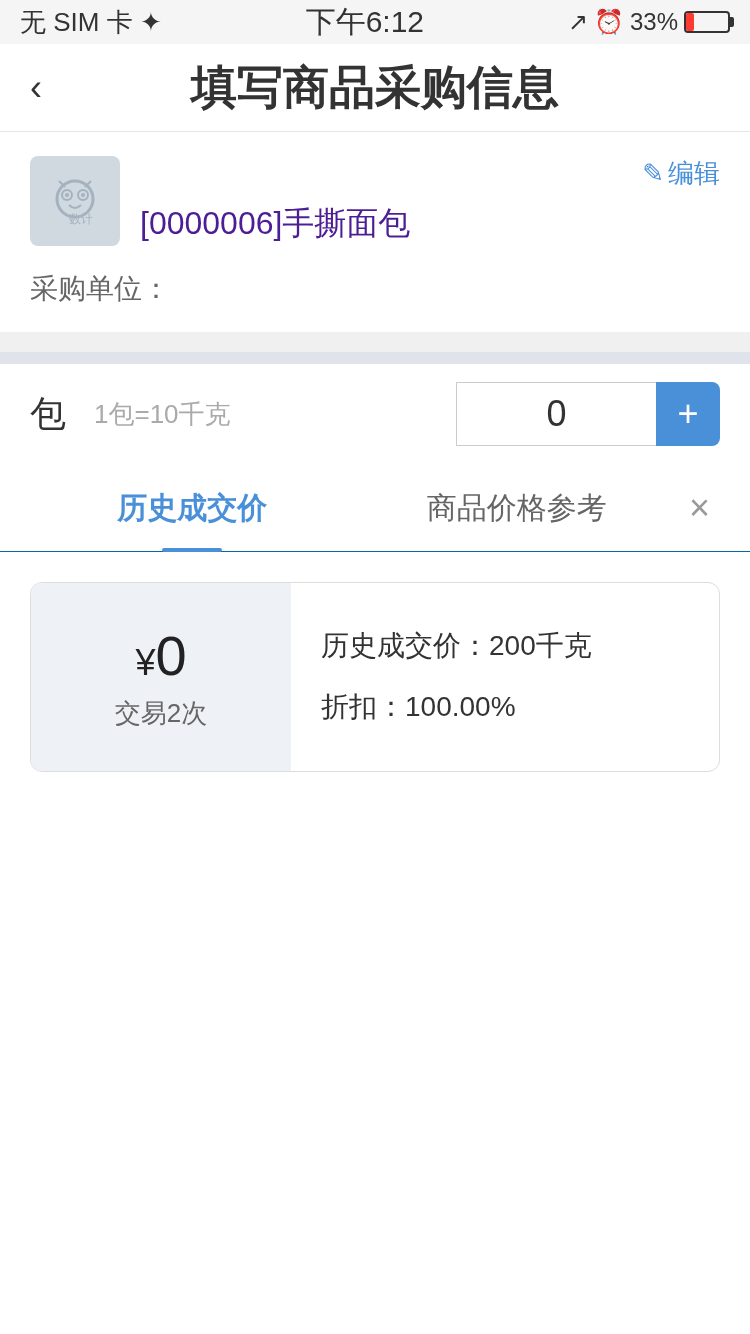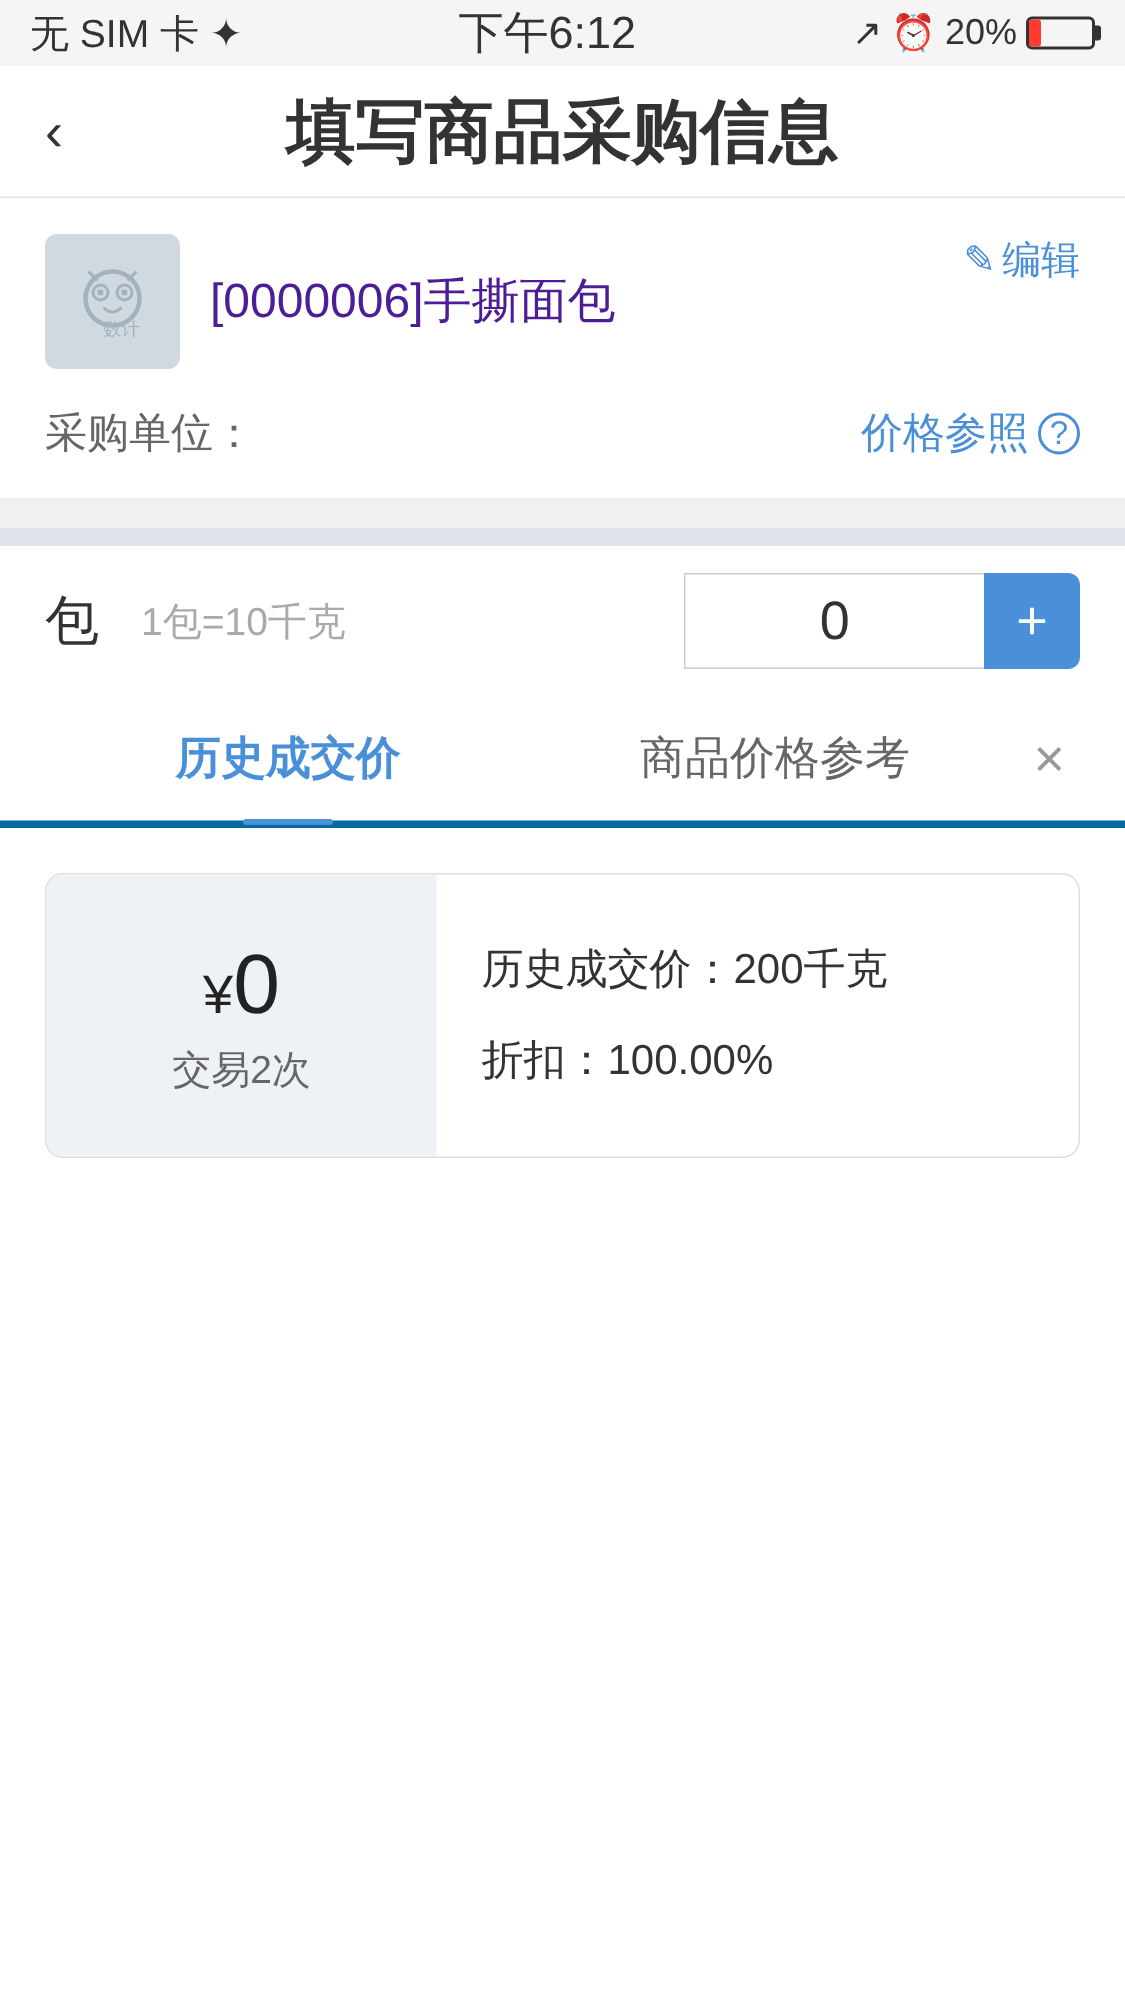--- a/index.html
+++ b/index.html
@@ -106,21 +106,21 @@
       padding: 24px 30px;
     }
     .product-header {
       display: flex;
       align-items: flex-start;
       justify-content: space-between;
       margin-bottom: 24px;
     }
     .product-left {
       display: flex;
-      align-items: center;
+      align-items: flex-end;
       gap: 20px;
     }
     .product-thumb {
       width: 90px;
       height: 90px;
       background: #d0d8e0;
       border-radius: 8px;
       display: flex;
       align-items: center;
       justify-content: center;
@@ -241,21 +241,21 @@
     }
 
     
     .tab-section {
       background: #fff;
       margin-top: 0;
     }
     .tab-header {
       display: flex;
       align-items: center;
-      border-bottom: 5px solid #0369a1;
+      border-bottom: 1px solid #0369a1;
       position: relative;
       padding: 0 30px;
       height: 88px;
     }
     .tab-item {
       flex: 1;
       text-align: center;
       font-size: 30px;
       color: #666;
       height: 88px;
@@ -343,21 +343,21 @@
 <body>
 
 <div class="status-bar">
   <div class="status-left">
     <span>无 SIM 卡 ✦</span>
   </div>
   <div class="status-center">下午6:12</div>
   <div class="status-right">
     <span>↗</span>
     <span>⏰</span>
-    <span>20%</span>
+    <span>33%</span>
     <span class="battery-icon">
       <span class="battery-fill"></span>
     </span>
   </div>
 </div>
 
 <div class="nav-bar">
   <div class="nav-back">‹</div>
   <div class="nav-title">填写商品采购信息</div>
 </div>
@@ -386,24 +386,20 @@
       </div>
       <div class="product-edit">
         <span>✎</span>
         <span>编辑</span>
       </div>
     </div>
     <div class="product-row">
       <div style="display:flex;align-items:center;gap:10px">
         <span class="unit-label">采购单位：</span>
       </div>
-      <div class="price-ref">
-        <span>价格参照</span>
-        <span style="width:28px;height:28px;border:2px solid #4a90d9;border-radius:50%;display:inline-flex;align-items:center;justify-content:center;font-size:22px;">?</span>
-      </div>
     </div>
   </div>
 
   <div class="divider-bar"></div>
 
   <div class="quantity-row">
     <div class="quantity-left">
       <span class="qty-unit-big">包</span>
       <span class="qty-hint">1包=10千克</span>
     </div>

